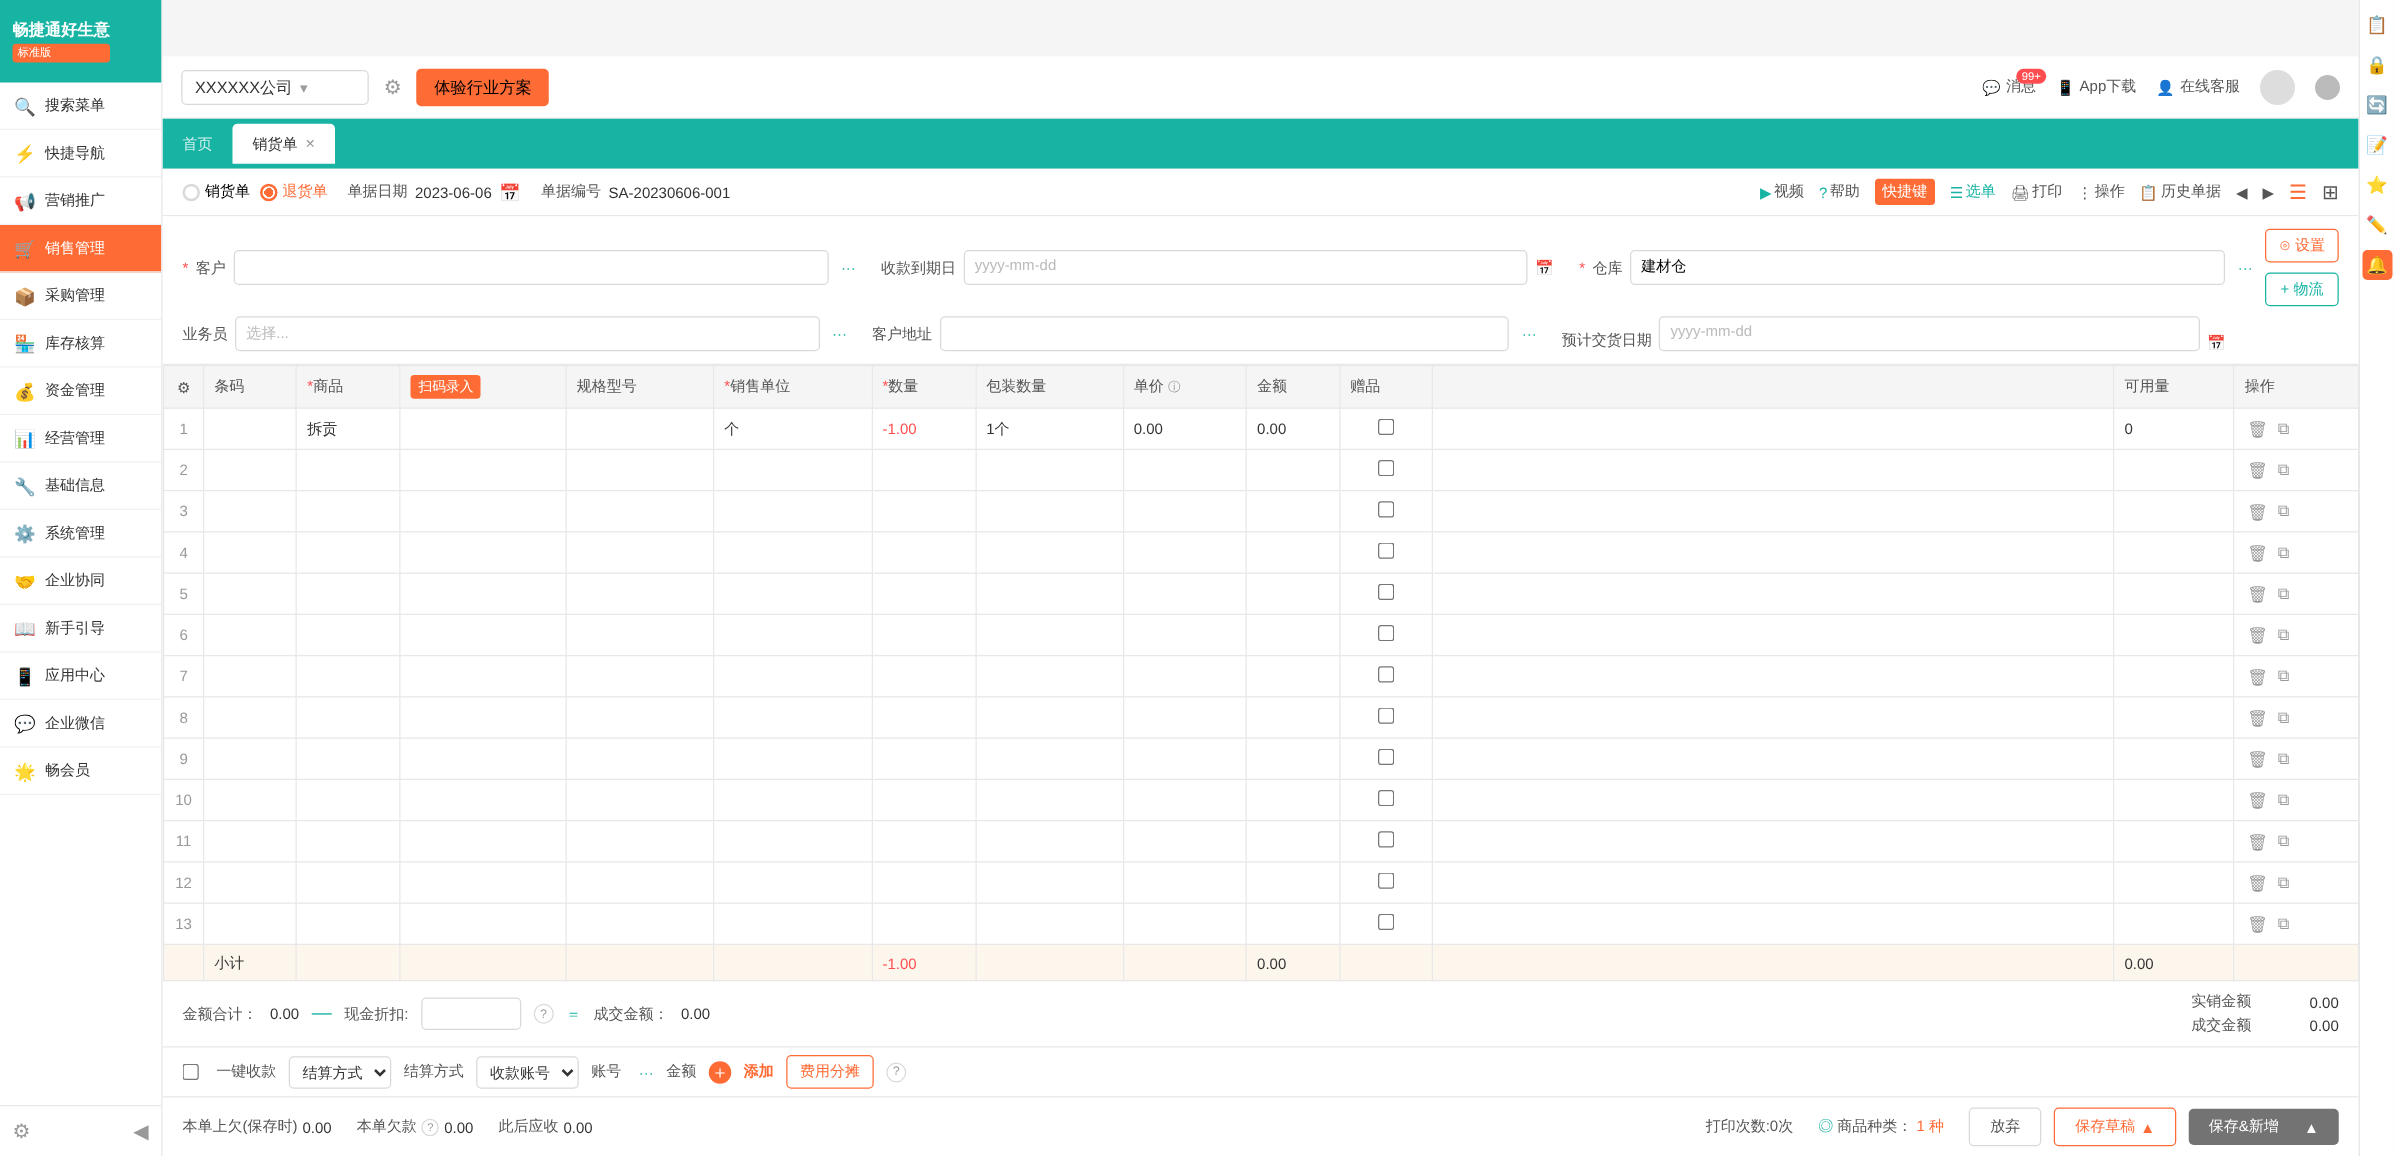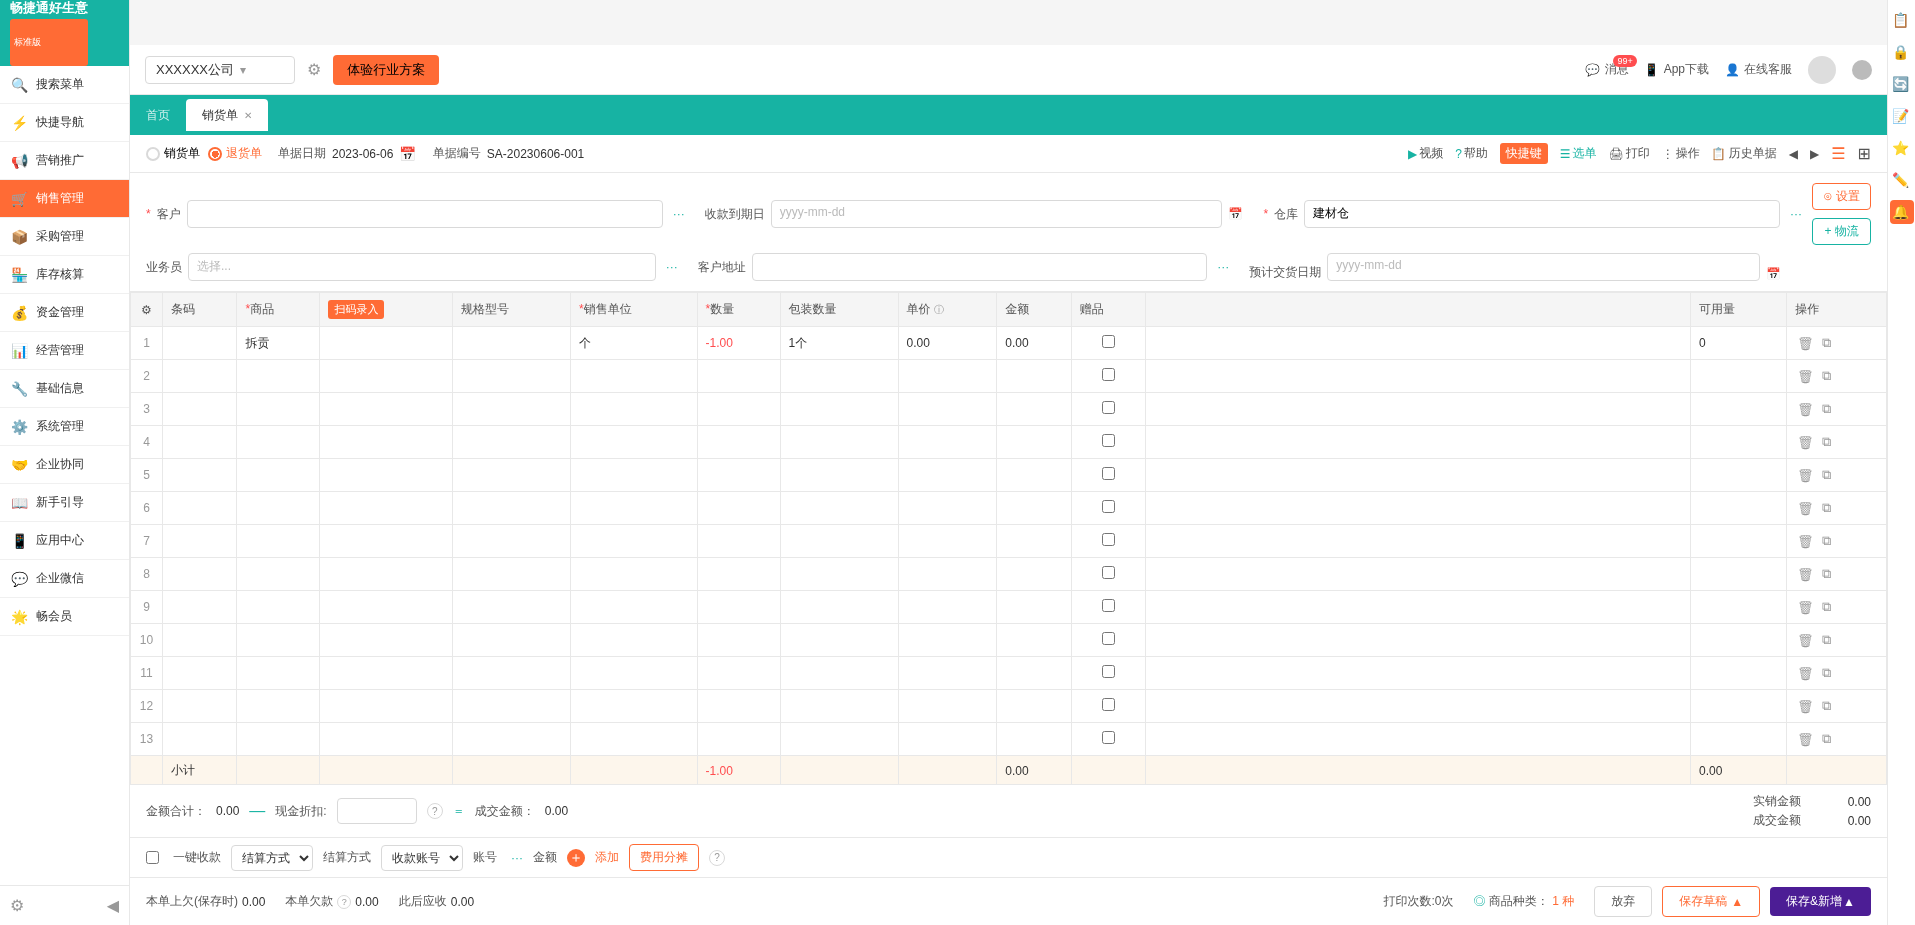--- a/index.html
+++ b/index.html
@@ -2,21 +2,21 @@
 <html><head>
   <meta charset="utf-8">
   <style>
     * { box-sizing: border-box; margin: 0; padding: 0; font-family: 'Microsoft YaHei', Arial, sans-serif; font-size: 12px; }
     body { width: 1915px; height: 925px; overflow: hidden; background: #f5f5f5; display: flex; }
 
     
     .sidebar { width: 130px; background: #fff; display: flex; flex-direction: column; border-right: 1px solid #e8e8e8; flex-shrink: 0; }
     .sidebar-header { background: #17b3a3; height: 66px; display: flex; align-items: center; padding: 0 10px; gap: 8px; }
     .sidebar-logo-text { color: #fff; font-size: 13px; font-weight: bold; line-height: 1.3; }
-    .sidebar-logo-badge { background: #ff6b35; color: #fff; font-size: 9px; padding: 17px 4px; border-radius: 3px; margin-top: 2px; }
+    .sidebar-logo-badge { background: #ff6b35; color: #fff; font-size: 9px; padding: 1px 4px; border-radius: 3px; margin-top: 2px; }
     .sidebar-menu { flex: 1; overflow-y: auto; }
     .sidebar-item { display: flex; align-items: center; gap: 8px; padding: 10px 12px; cursor: pointer; color: #333; border-bottom: 1px solid #f0f0f0; }
     .sidebar-item.active { background: #ff6b35; color: #fff; }
     .sidebar-item .icon { width: 16px; height: 16px; display: flex; align-items: center; justify-content: center; font-size: 14px; }
     .sidebar-footer { padding: 10px; display: flex; justify-content: space-between; border-top: 1px solid #e8e8e8; }
 
     
     .main-area { flex: 1; display: flex; flex-direction: column; overflow: hidden; margin-top: 45px; }
 
     
@@ -60,21 +60,21 @@
 
     
     .footer-calc { background: #fff; padding: 8px 16px; border-top: 1px solid #e8e8e8; display: flex; align-items: center; gap: 10px; }
     .footer-payment { background: #fff; padding: 6px 16px; border-top: 1px solid #e8e8e8; display: flex; align-items: center; gap: 10px; }
     .footer-status { background: #fff; padding: 8px 16px; border-top: 1px solid #e8e8e8; display: flex; align-items: center; gap: 20px; }
     .status-item { display: flex; align-items: center; gap: 4px; color: #555; }
     .status-item .val { font-weight: 500; color: #333; }
     .footer-actions { margin-left: auto; display: flex; align-items: center; gap: 10px; }
     .btn-abandon { background: #fff; border: 1px solid #d9d9d9; color: #555; border-radius: 4px; padding: 6px 16px; cursor: pointer; }
     .btn-save-draft { background: #fff; border: 1px solid #ff6b35; color: #ff6b35; border-radius: 4px; padding: 6px 16px; cursor: pointer; display: flex; align-items: center; gap: 4px; }
-    .btn-save-new { background: #4c1d95; border: none; color: #fff; border-radius: 4px; padding: 6px 16px; cursor: pointer; display: flex; align-items: center; gap: 1px; }
+    .btn-save-new { background: #737373; border: none; color: #fff; border-radius: 4px; padding: 6px 16px; cursor: pointer; display: flex; align-items: center; gap: 20px; }
 
     
     .right-panel { width: 28px; background: #fff; border-left: 1px solid #e8e8e8; display: flex; flex-direction: column; align-items: center; padding: 8px 0; gap: 8px; }
     .right-icon { width: 24px; height: 24px; display: flex; align-items: center; justify-content: center; cursor: pointer; color: #999; font-size: 14px; border-radius: 4px; }
     .right-icon.active { background: #ff6b35; color: #fff; }
 
     .fee-split-btn { background: #fff; border: 1px solid #ff6b35; color: #ff6b35; border-radius: 4px; padding: 4px 10px; cursor: pointer; }
     .add-btn { background: #ff6b35; color: #fff; border: none; border-radius: 50%; width: 18px; height: 18px; cursor: pointer; font-size: 14px; display: flex; align-items: center; justify-content: center; }
     .payment-checkbox { margin-right: 4px; }
     .select-input { border: 1px solid #d9d9d9; border-radius: 4px; padding: 3px 6px; color: #333; background: #fff; height: 26px; }
@@ -639,21 +639,21 @@
         <option>结算方式</option>
       </select>
       <span style="color:#555;">结算方式</span>
       <select class="select-input">
         <option>收款账号</option>
       </select>
       <span style="color:#555;">账号</span>
       <span class="form-dots">···</span>
       <span style="color:#555;">金额</span>
       <button class="add-btn">＋</button>
-      <span style="color:#ff6b35;cursor:pointer;">添加</span>
+      <span style="color:#ff6b35;cursor:pointer;font-weight:bold;">添加</span>
       <button class="fee-split-btn">费用分摊</button>
       <span style="color:#999;cursor:pointer;border:1px solid #d9d9d9;border-radius:50%;width:16px;height:16px;display:flex;align-items:center;justify-content:center;font-size:10px;">?</span>
     </div>
 
     <div class="footer-status">
       <div class="status-item">
         <span>本单上欠(保存时)</span>
         <span class="val">0.00</span>
       </div>
       <div class="status-item">

